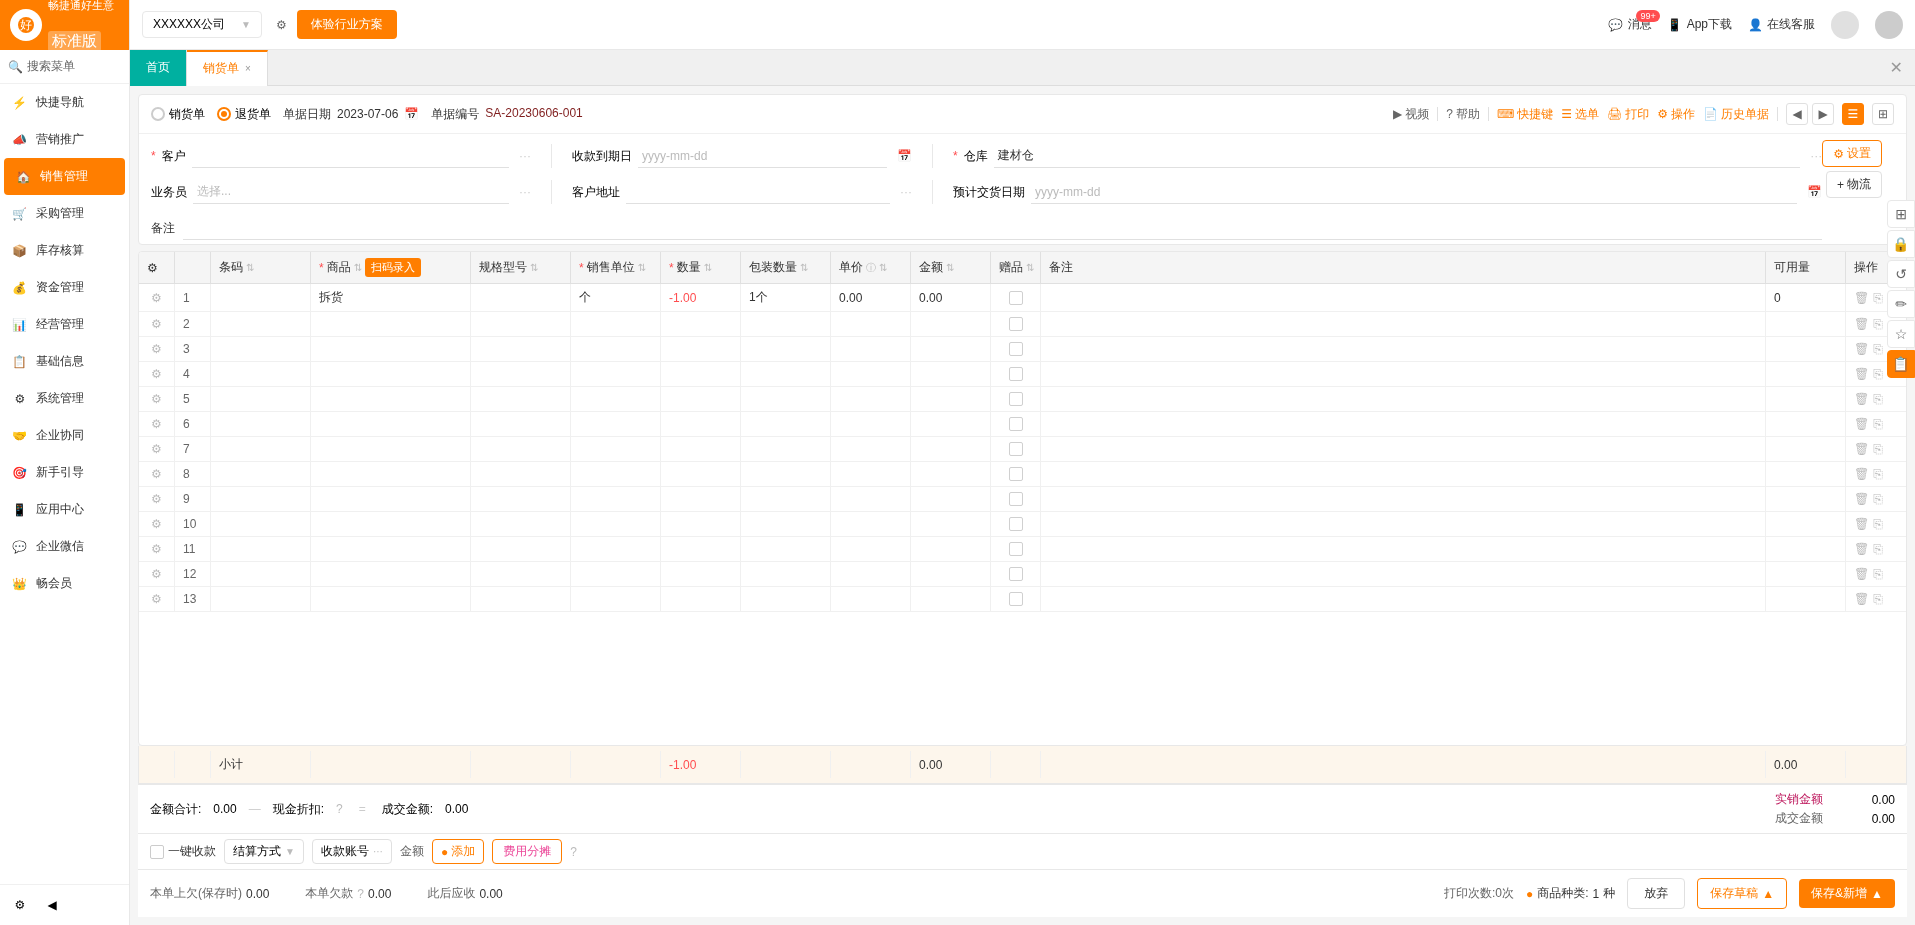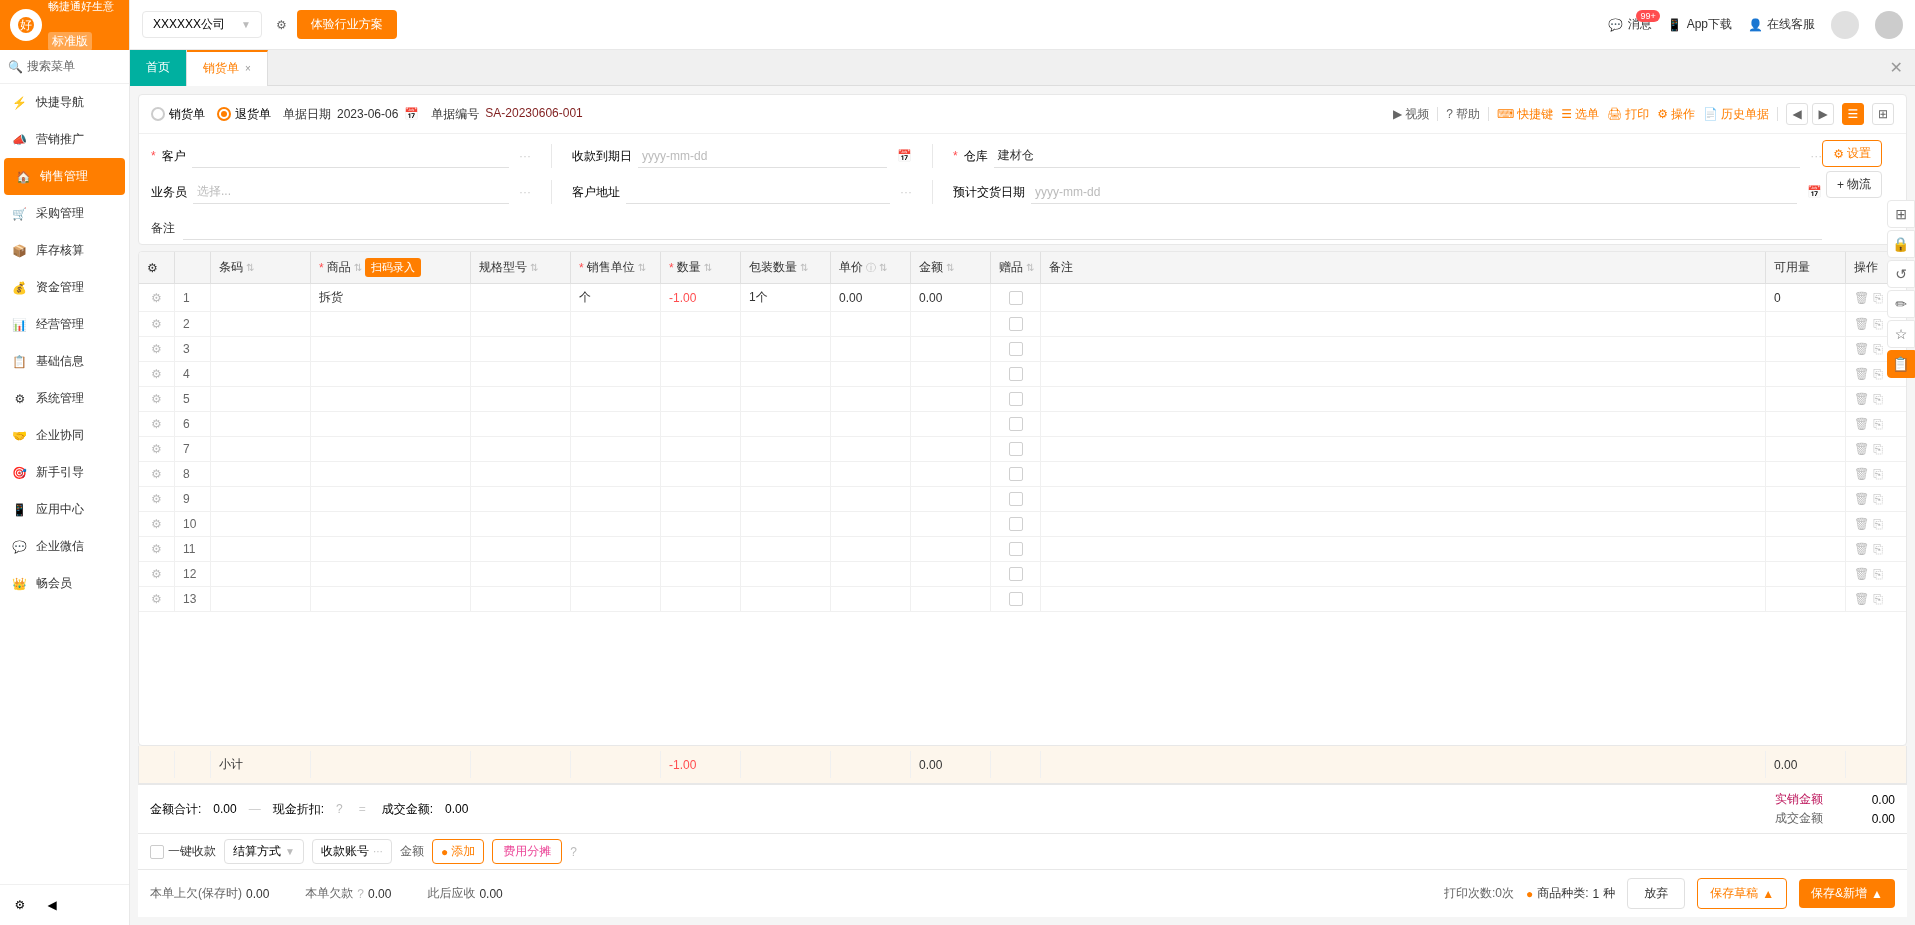--- a/index.html
+++ b/index.html
@@ -4,21 +4,21 @@
   <style>
     * { box-sizing: border-box; margin: 0; padding: 0; font-family: 'Microsoft YaHei', Arial, sans-serif; font-size: 12px; }
     body { width: 1915px; height: 925px; overflow: hidden; background: #f5f5f5; display: flex; }
 
     
     .sidebar { width: 130px; min-width: 130px; background: #fff; display: flex; flex-direction: column; height: 925px; border-right: 1px solid #e8e8e8; }
     .sidebar-logo { background: #ff7e00; color: #fff; padding: 8px 10px; display: flex; align-items: center; gap: 6px; height: 50px; }
     .sidebar-logo-icon { width: 32px; height: 32px; background: #fff; border-radius: 50%; display: flex; align-items: center; justify-content: center; }
     .sidebar-logo-icon svg { width: 20px; height: 20px; }
     .sidebar-logo-text { font-size: 11px; color: #fff; line-height: 1.3; }
-    .sidebar-logo-badge { font-size: 12px; background: rgba(255,255,255,0.3); padding: 1px 4px; border-radius: 3px; margin-top: 18px; display: inline-block; }
+    .sidebar-logo-badge { font-size: 15px; background: rgba(255,255,255,0.3); padding: 1px 4px; border-radius: 3px; margin-top: 18px; display: inline-block; }
     .sidebar-search { padding: 8px; border-bottom: 1px solid #f0f0f0; display: flex; align-items: center; gap: 4px; color: #666; cursor: pointer; }
     .sidebar-item { display: flex; align-items: center; gap: 8px; padding: 10px 12px; cursor: pointer; color: #333; }
     .sidebar-item.active { background: #ff7e00; color: #fff; border-radius: 4px; margin: 0 4px; }
     .sidebar-icon { width: 16px; height: 16px; display: flex; align-items: center; justify-content: center; flex-shrink: 0; }
     .sidebar-bottom { margin-top: auto; border-top: 1px solid #f0f0f0; padding: 6px 0; }
 
     
     .main { flex: 1; display: flex; flex-direction: column; height: 925px; overflow: hidden; }
 
     
@@ -279,21 +279,21 @@
           </div>
           <div class="radio-item">
             <div class="radio-circle active">
               <div class="radio-dot"></div>
             </div>
             <span>退货单</span>
           </div>
         </div>
         <div class="form-toolbar-date">
           <span>单据日期</span>
-          <span style="color:#333; font-weight:500;">2023-06-06</span>
+          <span style="color:#333; font-weight:500;">2023-07-06</span>
           <span style="color:#bbb; cursor:pointer;">📅</span>
         </div>
         <div class="form-toolbar-number">
           <span>单据编号</span>
           <span style="color:#7f1d1d;">SA-20230606-001</span>
         </div>
         <div class="form-toolbar-right">
           <div class="toolbar-action">
             <span>▶</span>
             <span>视频</span>

